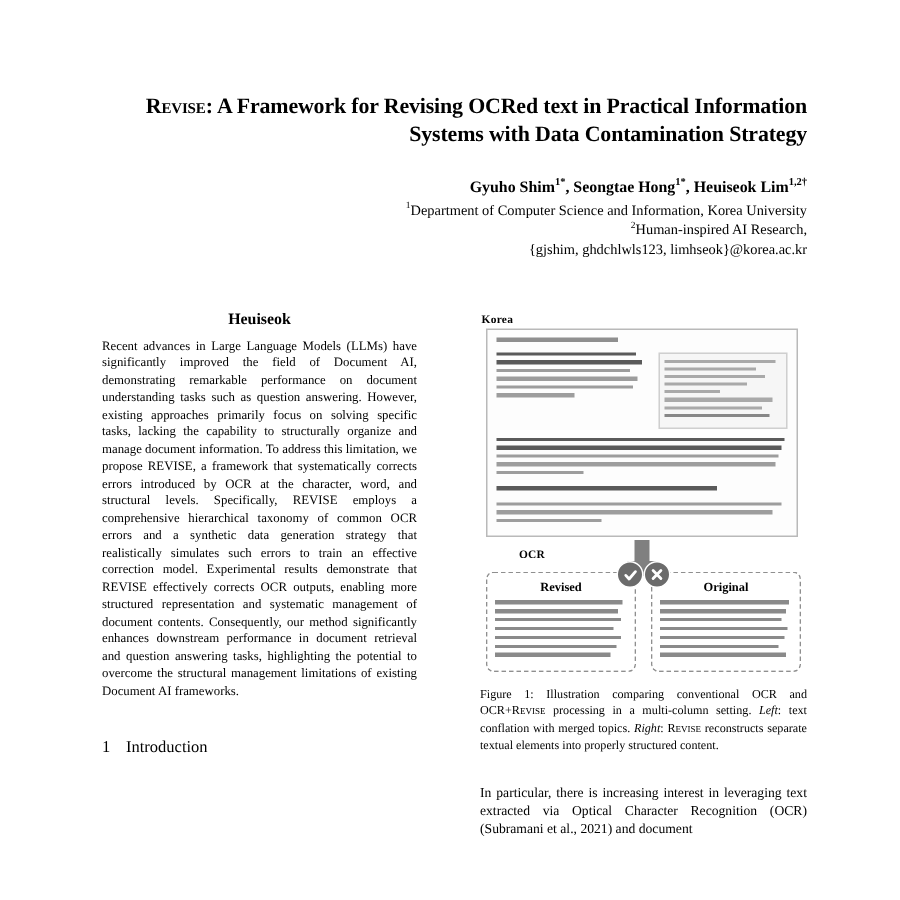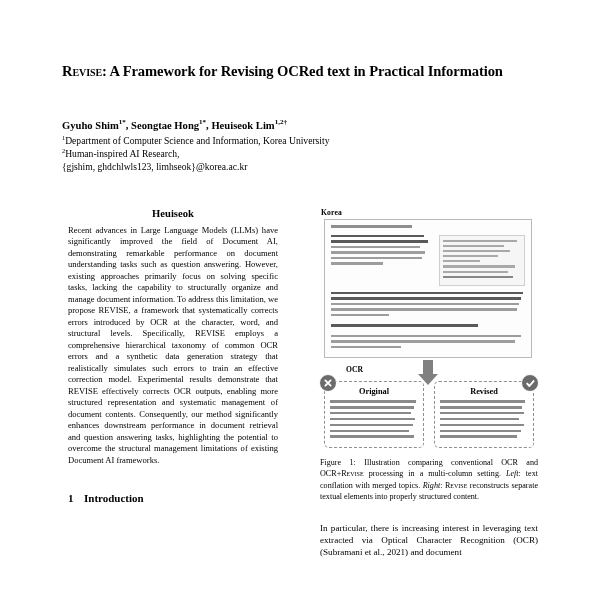--- a/index.html
+++ b/index.html
@@ -23,39 +23,39 @@
     height: 600px;
     padding: 0;
   }
 
   
   .title-block {
     position: absolute;
     left: 62px;
     top: 62px;
     width: 476px;
-    text-align: left;
+    text-align: right;
   }
   .paper-title {
     font-size: 14.6px;
     font-weight: bold;
     line-height: 1.32;
     letter-spacing: -0.1px;
   }
   .sc {
     font-variant: small-caps;
   }
 
   
   .authors-block {
     position: absolute;
     left: 62px;
     top: 119px;
     width: 476px;
-    text-align: left;
+    text-align: right;
     line-height: 1.38;
   }
   .author-line {
     font-size: 10.6px;
     font-weight: bold;
   }
   .affil-line {
     font-size: 9.6px;
   }
   .email-line {
@@ -91,21 +91,21 @@
     font-size: 8.55px;
     line-height: 1.345;
     text-align: justify;
     text-justify: inter-word;
     hyphens: manual;
     margin: 0;
   }
 
   .section-num-heading {
     font-size: 11px;
-    font-weight: bold;
+    font-weight: normal;
     margin: 0 0 23px 0;
   }
   .section-num-heading .num {
     display: inline-block;
     width: 16px;
   }
   .body-text {
     font-size: 9.1px;
     line-height: 1.36;
     text-align: justify;
@@ -239,20 +239,21 @@
   .fig-caption .it { font-style: italic; }
 </style>
 </head>
 <body>
 
 <div class="page">
 
   <div class="title-block">
     <div class="paper-title">
       <span class="sc">Revise</span><span>: A Framework for Revising OCRed text in Practical Information</span><br>
+      <span>Systems with Data Contamination Strategy</span>
     </div>
   </div>
 
   <div class="authors-block">
     <div class="author-line">
       Gyuho Shim<sup>1*</sup>, Seongtae Hong<sup>1*</sup>, Heuiseok Lim<sup>1,2†</sup>
     </div>
     <div class="affil-line">
       <sup>1</sup><span>Department of Computer Science and Information, Korea University</span>
     </div>
@@ -320,56 +321,56 @@
         <div class="stage-label left">OCR</div>
         <div class="stage-label right">OCR + REVISE</div>
         <svg class="down-arrow" viewBox="0 0 22 26">
           <polygon points="6,0 16,0 16,14 21,14 11,25 1,14 6,14" fill="#808080"></polygon>
         </svg>
       </div>
 
       <div class="compare-row">
 
         <div class="cmp-box">
+          <div class="badge">
+            <svg width="11" height="11" viewBox="0 0 11 11">
+              <polyline points="2.2,5.6 4.4,8 8.6,3.1" fill="none" stroke="#ffffff" stroke-width="1.9" stroke-linecap="round" stroke-linejoin="round"></polyline>
+            </svg>
+          </div>
+          <div class="cmp-title">Revised</div>
+          <div>
+            <div class="tline" style="width:97%"></div>
+            <div class="tline" style="width:93%"></div>
+            <div class="tline" style="width:96%"></div>
+            <div class="tline" style="width:90%"></div>
+            <div class="tline" style="width:95%"></div>
+            <div class="tline" style="width:92%"></div>
+            <div class="tline" style="width:88%"></div>
+          </div>
+        </div>
+
+        <div class="cmp-box">
           <div class="badge" style="left:-6px; right:auto;">
             <svg width="10" height="10" viewBox="0 0 10 10">
               <line x1="2.4" y1="2.4" x2="7.6" y2="7.6" stroke="#ffffff" stroke-width="1.9" stroke-linecap="round"></line>
               <line x1="7.6" y1="2.4" x2="2.4" y2="7.6" stroke="#ffffff" stroke-width="1.9" stroke-linecap="round"></line>
             </svg>
           </div>
           <div class="cmp-title">Original</div>
           <div>
             <div class="tline" style="width:98%"></div>
             <div class="tline" style="width:95%"></div>
             <div class="tline" style="width:92%"></div>
             <div class="tline" style="width:97%"></div>
             <div class="tline" style="width:94%"></div>
             <div class="tline" style="width:90%"></div>
             <div class="tline" style="width:96%"></div>
           </div>
         </div>
 
-        <div class="cmp-box">
-          <div class="badge">
-            <svg width="11" height="11" viewBox="0 0 11 11">
-              <polyline points="2.2,5.6 4.4,8 8.6,3.1" fill="none" stroke="#ffffff" stroke-width="1.9" stroke-linecap="round" stroke-linejoin="round"></polyline>
-            </svg>
-          </div>
-          <div class="cmp-title">Revised</div>
-          <div>
-            <div class="tline" style="width:97%"></div>
-            <div class="tline" style="width:93%"></div>
-            <div class="tline" style="width:96%"></div>
-            <div class="tline" style="width:90%"></div>
-            <div class="tline" style="width:95%"></div>
-            <div class="tline" style="width:92%"></div>
-            <div class="tline" style="width:88%"></div>
-          </div>
-        </div>
-
       </div>
 
       <p class="fig-caption"><span>Figure 1</span><span>: Illustration comparing conventional OCR and OCR+</span><span class="sc">Revise</span><span> processing in a multi-column setting. </span><span class="it">Left</span><span>: text conflation with merged topics. </span><span class="it">Right</span><span>: </span><span class="sc">Revise</span><span> reconstructs separate textual elements into properly structured content.</span></p>
 
     </div>
 
     <div style="height:20px"></div>
 
     <p class="body-text">In particular, there is increasing interest in leveraging text extracted via Optical Character Recognition (OCR) (Subramani et al., 2021) and document</p>
 

